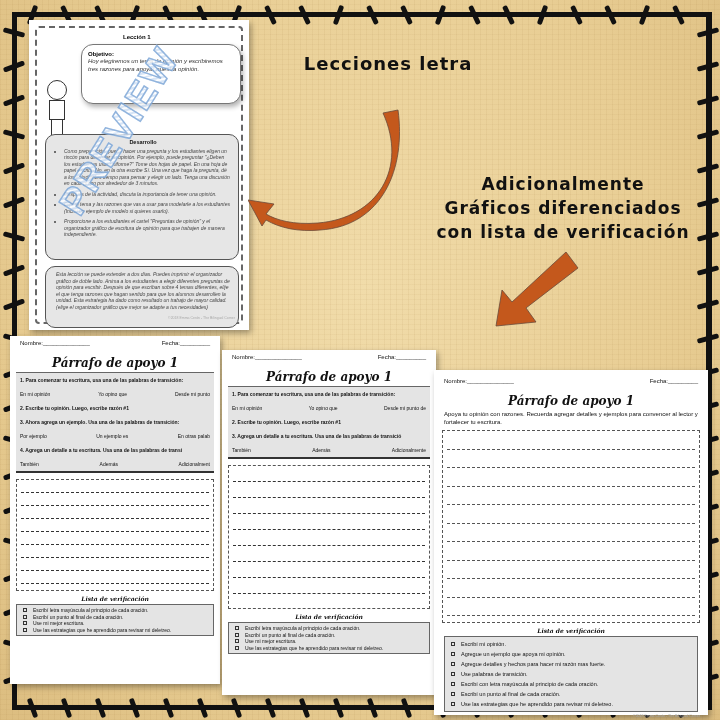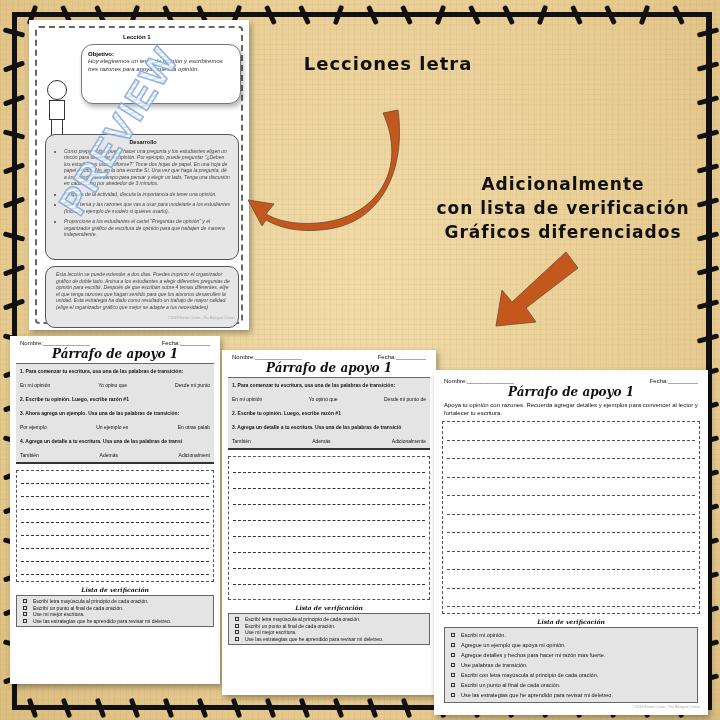--- a/index.html
+++ b/index.html
@@ -74,21 +74,21 @@
 
   
   svg.arrow { position: absolute; }
 
   
   .ws {
     position: absolute; background: #fff; box-shadow: 2px 3px 6px rgba(0,0,0,0.35);
     font-family: "Liberation Sans", sans-serif; color: #111;
   }
   .ws-top { display: flex; justify-content: space-between; font-size: 6px; padding: 4px 10px 0 10px; }
-  .ws-title { text-align: center; font-family: "DejaVu Serif", serif; font-weight: bold; font-style: italic; font-size: 12px; margin: 1px 0 2px; }
+  .ws-title { text-align: center; font-family: "DejaVu Serif", serif; font-weight: bold; font-style: italic; font-size: 12px; margin: 10px 0 2px; }
   .ws-instr { background: #e4e4e4; border-top: 1px solid #666; border-bottom: 2px solid #333; margin: 0 6px; }
   .ws-row { font-size: 5px; padding: 4px 4px; }
   .ws-opts { display: flex; justify-content: space-between; font-size: 5px; padding: 4px 4px; }
   .lines {
     border: 1px dashed #555; margin: 6px 6px 0 6px; position: relative;
   }
   .line { border-bottom: 1.5px dashed #333; height: 13px; margin: 0 4px; }
   .check-title { text-align: center; font-family: "DejaVu Serif", serif; font-weight: bold; font-style: italic; font-size: 6px; margin: 4px 0 2px; }
   .check-box { background: #e4e4e4; border: 1px solid #666; margin: 0 6px; padding: 2px 6px; }
   .check-item { font-size: 5px; line-height: 6.5px; display: flex; align-items: center; }
@@ -219,22 +219,22 @@
 <div class="callout callout1">
   <div>Lecciones letra</div>
 </div>
 
 <svg class="arrow" width="160" height="130" style="left:248px;top:108px;" viewBox="0 0 160 130">
   <path d="M135 5 C160 60 130 110 70 115 C45 117 28 112 18 106 L26 96 L0 92 L14 118 L18 112 C32 120 50 124 72 122 C135 118 158 60 150 2 Z" fill="#c4581c" stroke="#6a4a3a" stroke-width="0.8"></path>
 </svg>
 
 <div class="callout callout2">
   <div>Adicionalmente</div>
+  <div>Gráficos diferenciados</div>
   <div>con lista de verificación</div>
-  <div>Gráficos diferenciados</div>
 </div>
 
 <svg class="arrow" width="90" height="80" style="left:492px;top:250px;" viewBox="0 0 90 80">
   <polygon points="74,2 86,18 34,58 44,72 4,76 10,40 20,52" fill="#c4581c" stroke="#6a4a3a" stroke-width="0.8"></polygon>
 </svg>
 
 <div class="ws ws1" style="left:10px;top:336px;width:210px;height:348px;">
   <div class="ws-top">
     <span>Nombre:______________</span>
     <span>Fecha:_________</span>

